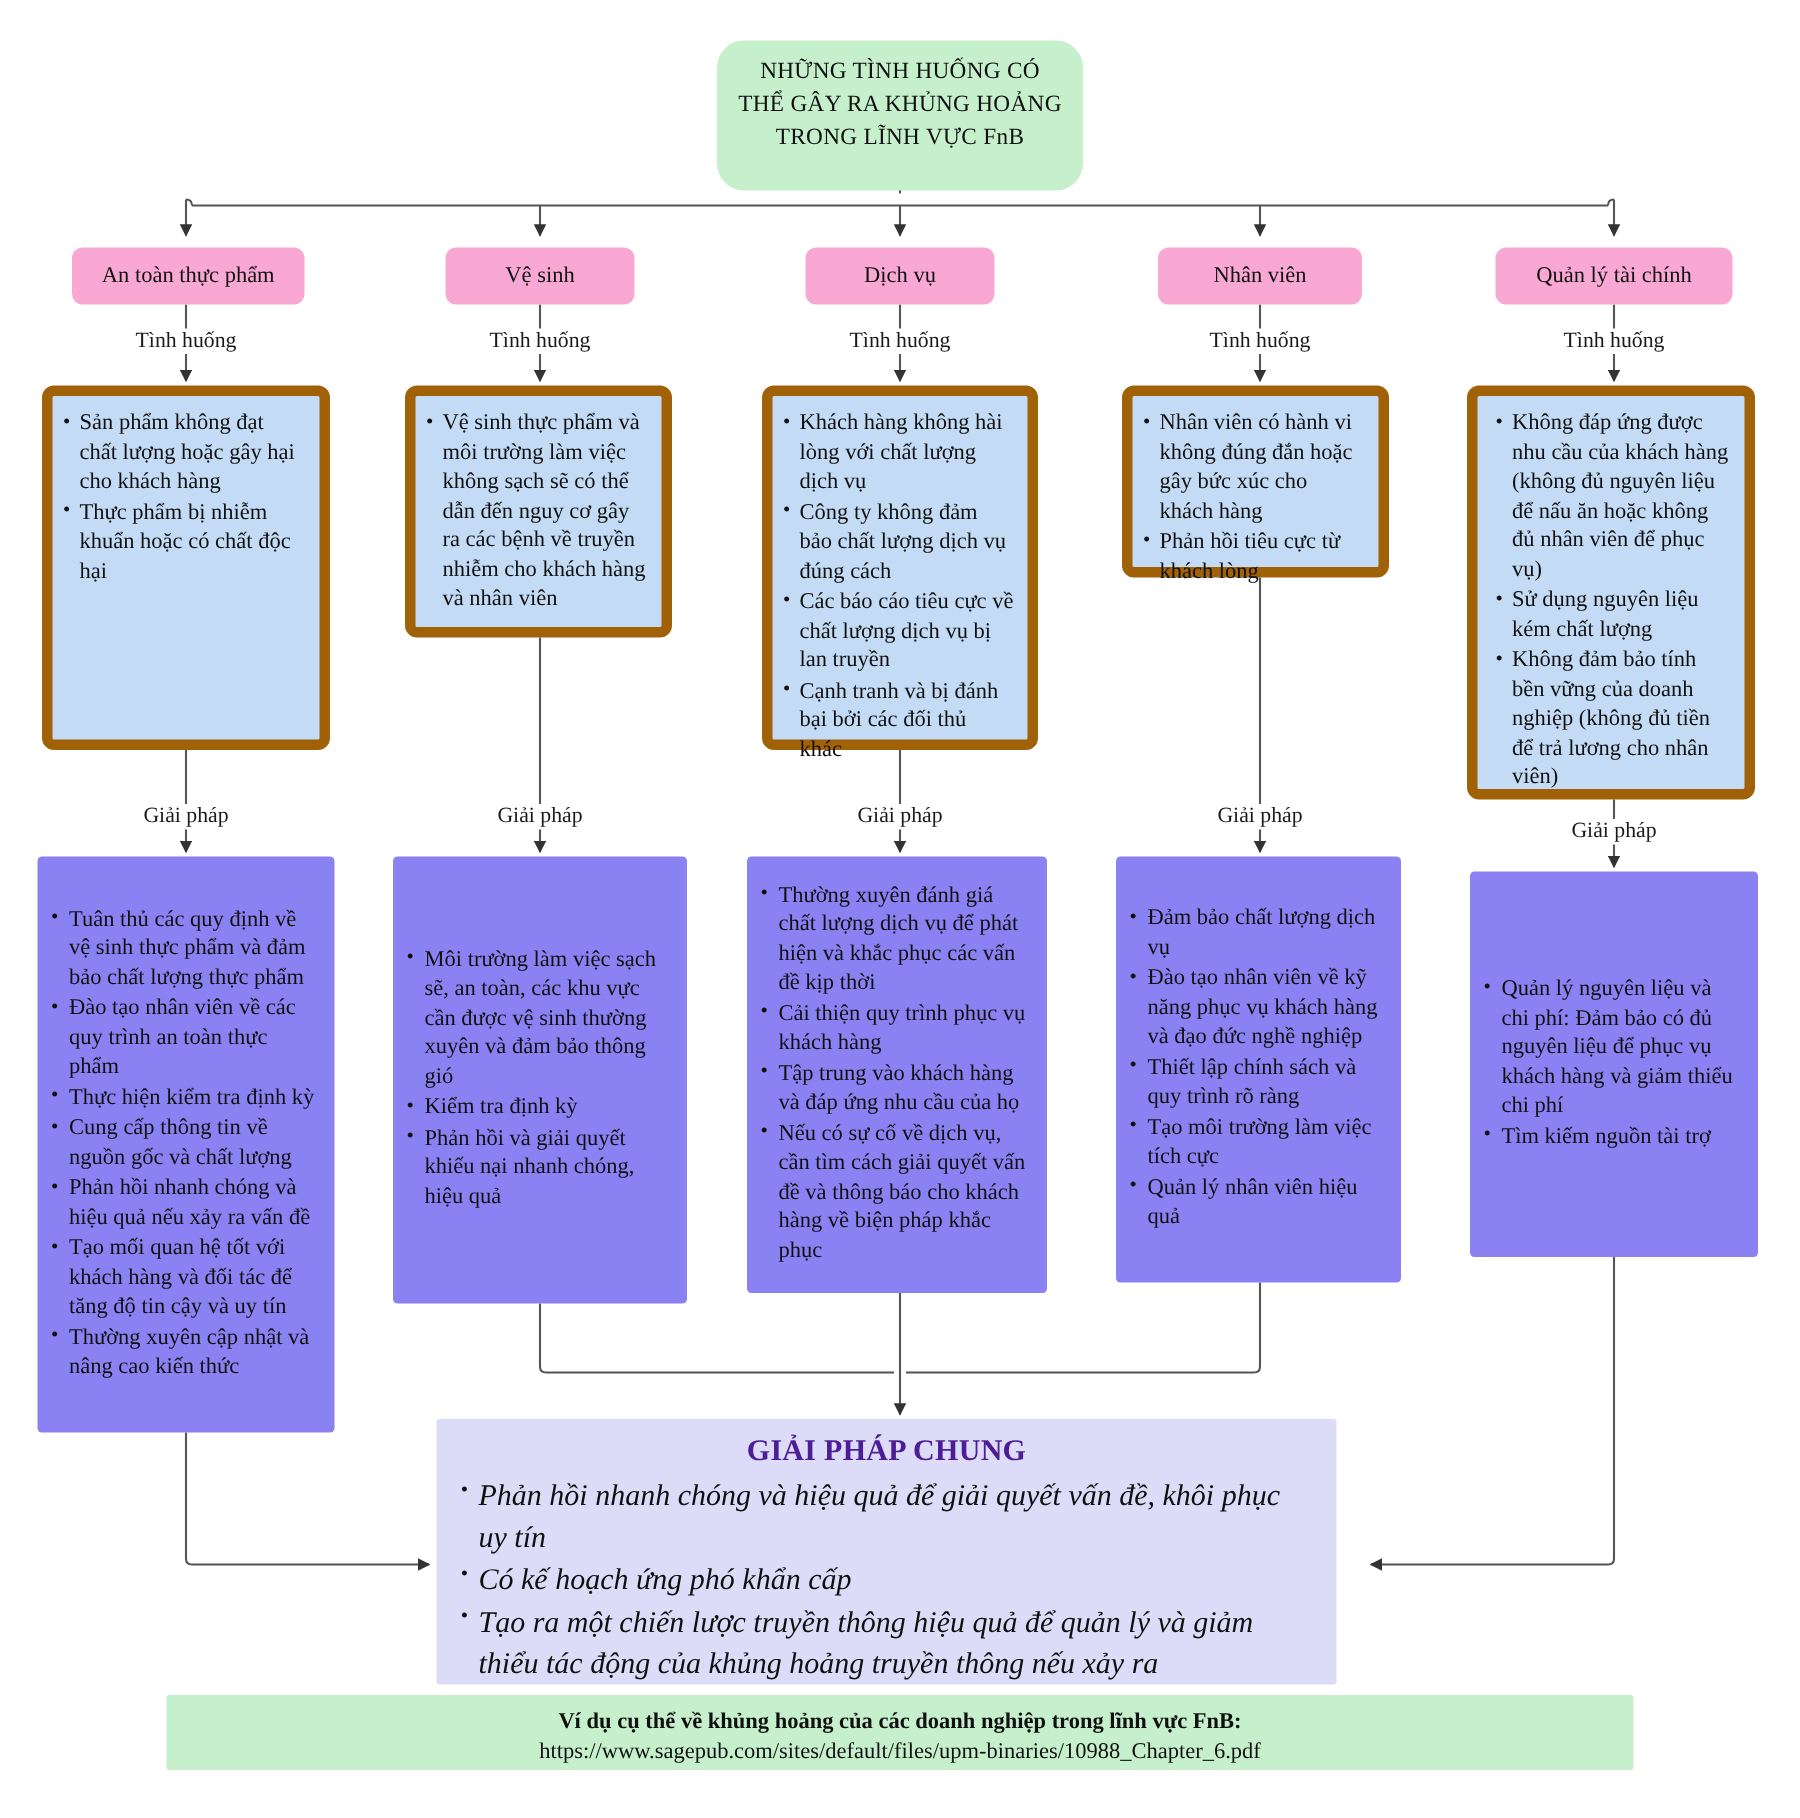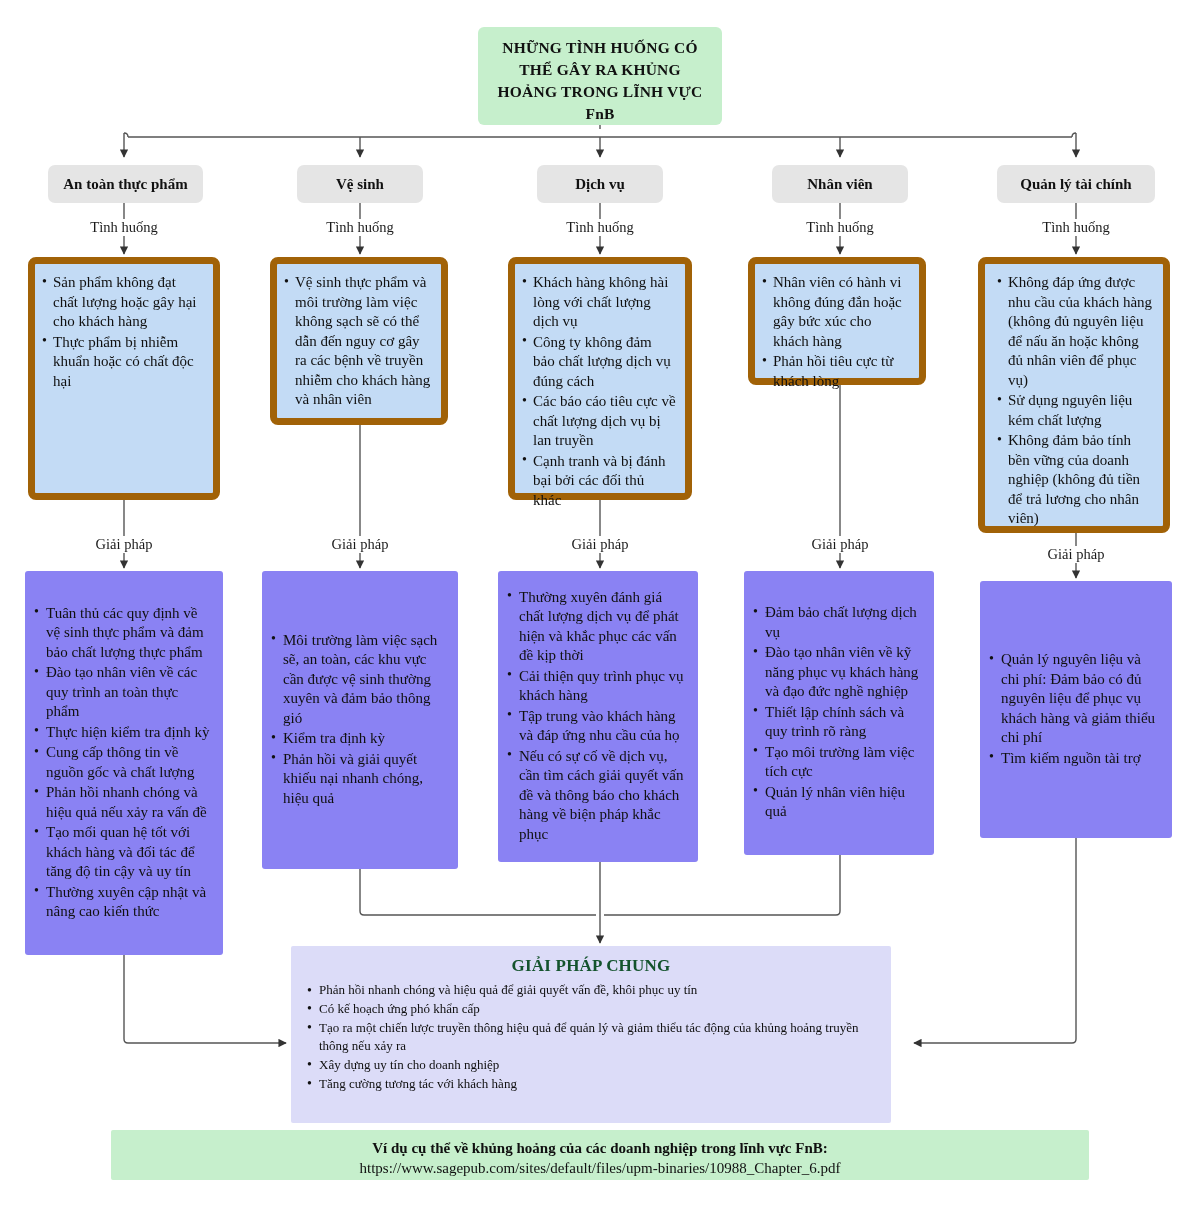--- a/index.html
+++ b/index.html
@@ -33,36 +33,36 @@
   }
 
   .node {
     position: absolute;
     z-index: 2;
   }
 
   
   .title-box {
     background: #c6efcc;
-    border-radius: 6px;
-    text-align: center;
-    font-weight: bold;
+    border-radius: 18px;
+    text-align: center;
+    font-weight: normal;
     font-size: 15.5px;
     line-height: 1.42;
     color: #111111;
-    padding: 10px 12px 0 12px;
+    padding: 10px 12px 24px 12px;
     letter-spacing: 0.2px;
   }
 
   
   .cat-box {
-    background: #e5e5e5;
+    background: #f9a8d4;
     border-radius: 7px;
     text-align: center;
-    font-weight: bold;
+    font-weight: normal;
     font-size: 15px;
     color: #111111;
     display: flex;
     align-items: center;
     justify-content: center;
   }
 
   
   .edge-label {
     position: absolute;
@@ -121,29 +121,30 @@
 
   
   .common-box {
     background: #dcdcf8;
     border-radius: 2px;
     padding: 10px 16px 12px 16px;
   }
   .common-title {
     text-align: center;
     font-weight: bold;
-    font-size: 17px;
-    color: #14532d;
+    font-size: 20px;
+    color: #4c1d95;
     margin-bottom: 5px;
     letter-spacing: 0.2px;
   }
   .common-box ul.bullets > li {
-    font-size: 13px;
+    font-size: 20px;
     line-height: 1.38;
     padding-left: 12px;
+    font-style: italic;
   }
 
   
   .footer-box {
     background: #c6efcc;
     border-radius: 2px;
     text-align: center;
     padding: 8px 10px 10px 10px;
   }
   .footer-title {

